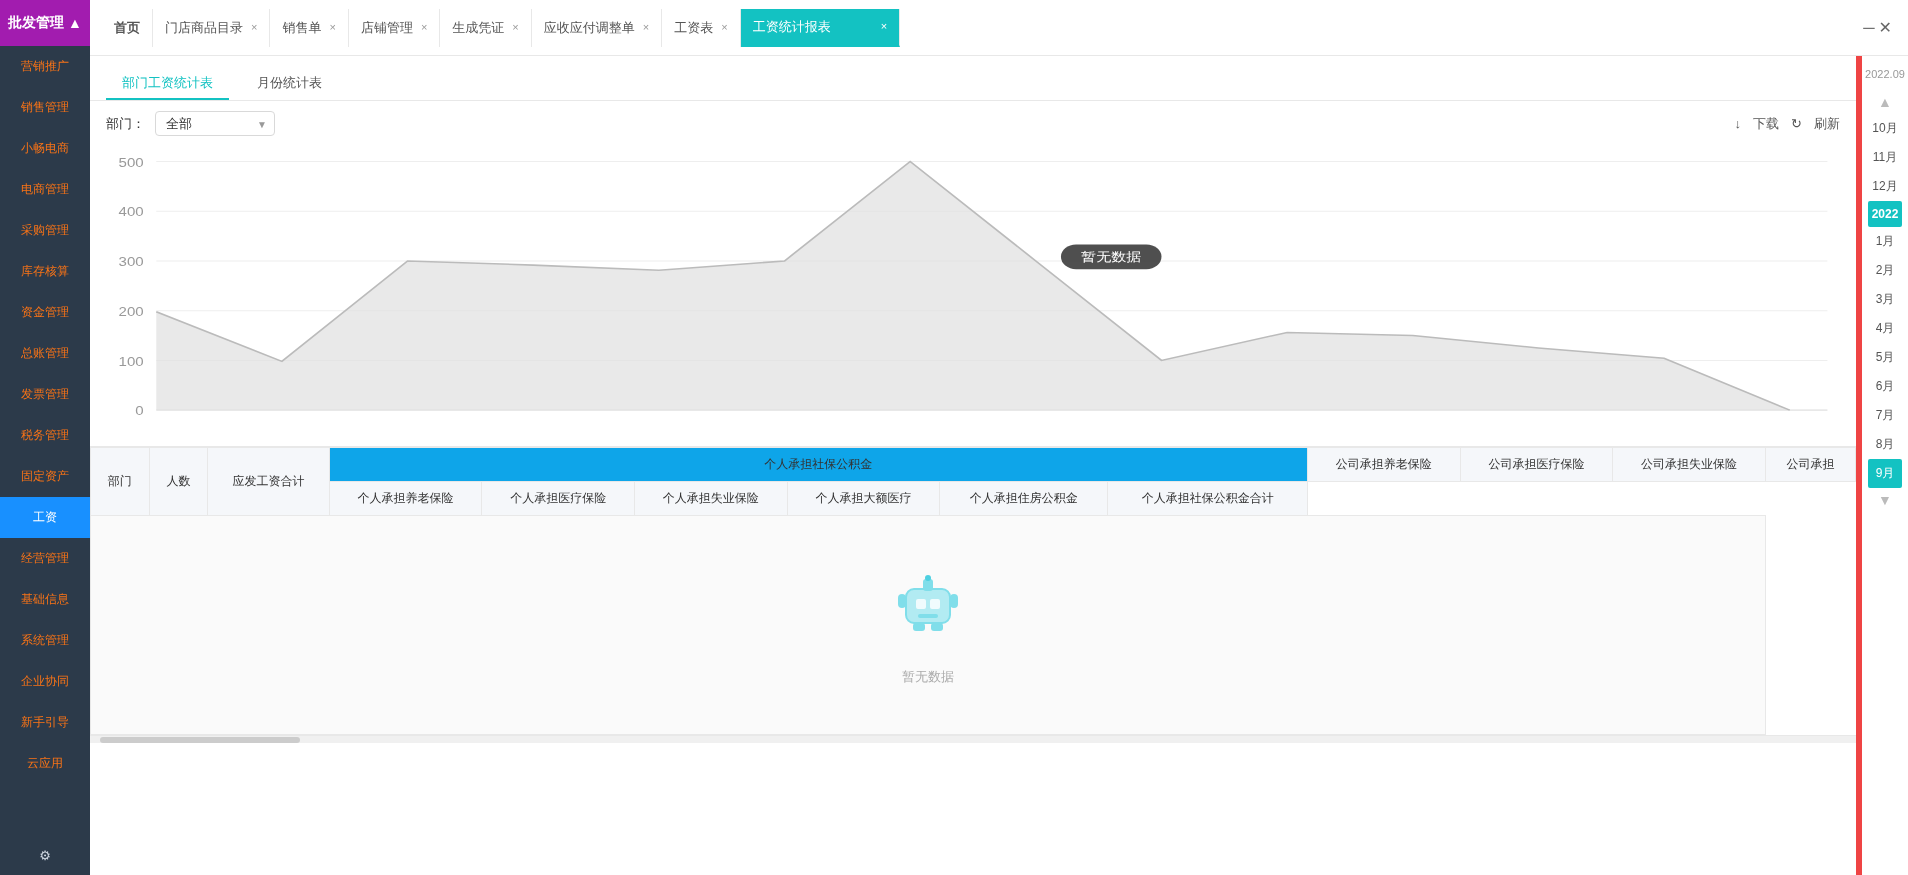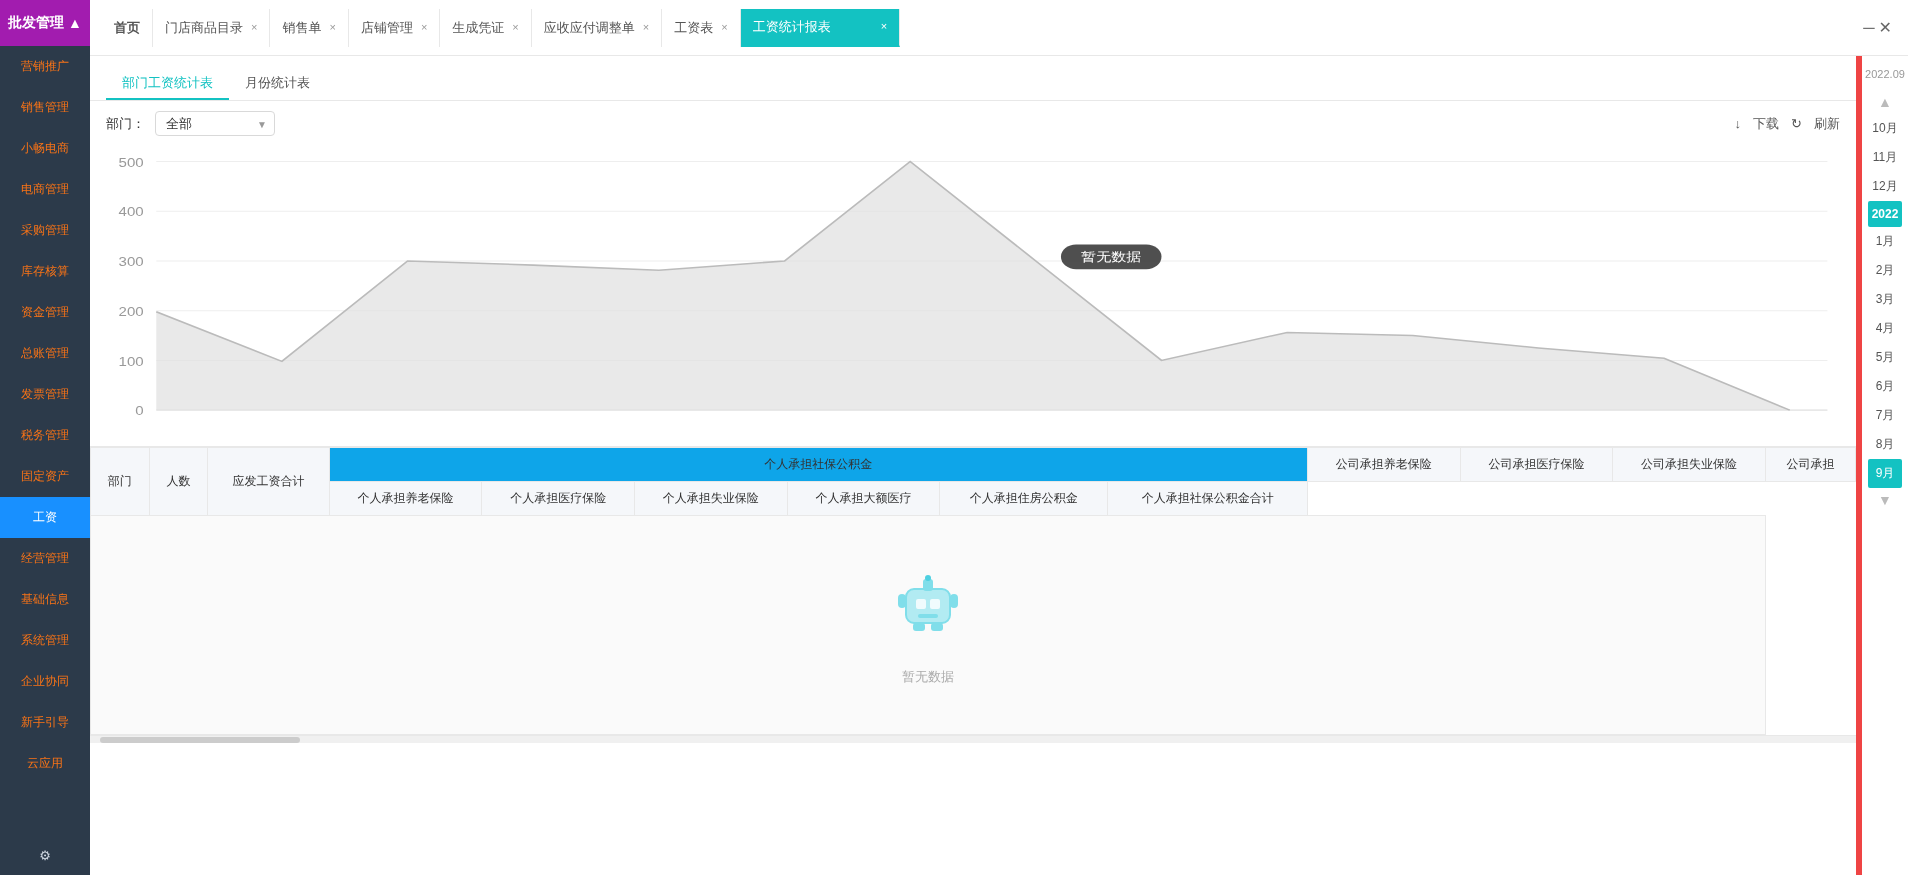--- a/index.html
+++ b/index.html
@@ -342,21 +342,21 @@
     <div class="tab-window-close">
       <span>─</span>
       <span>✕</span>
     </div>
   </div>
 
   <div class="content-wrapper">
     <div class="page-content">
 
       <div class="sub-tabs">
-        <div id="sub-tabs-container" style="display:flex;gap:0;">
+        <div id="sub-tabs-container" style="display:flex;gap:12px;">
             <div class="sub-tab active">部门工资统计表</div>
             <div class="sub-tab">月份统计表</div>
           </div>
       </div>
 
       <div class="toolbar">
         <div class="toolbar-left">
           <span class="dept-label">部门：</span>
           <div class="select-wrapper">
             <select class="dept-select">

